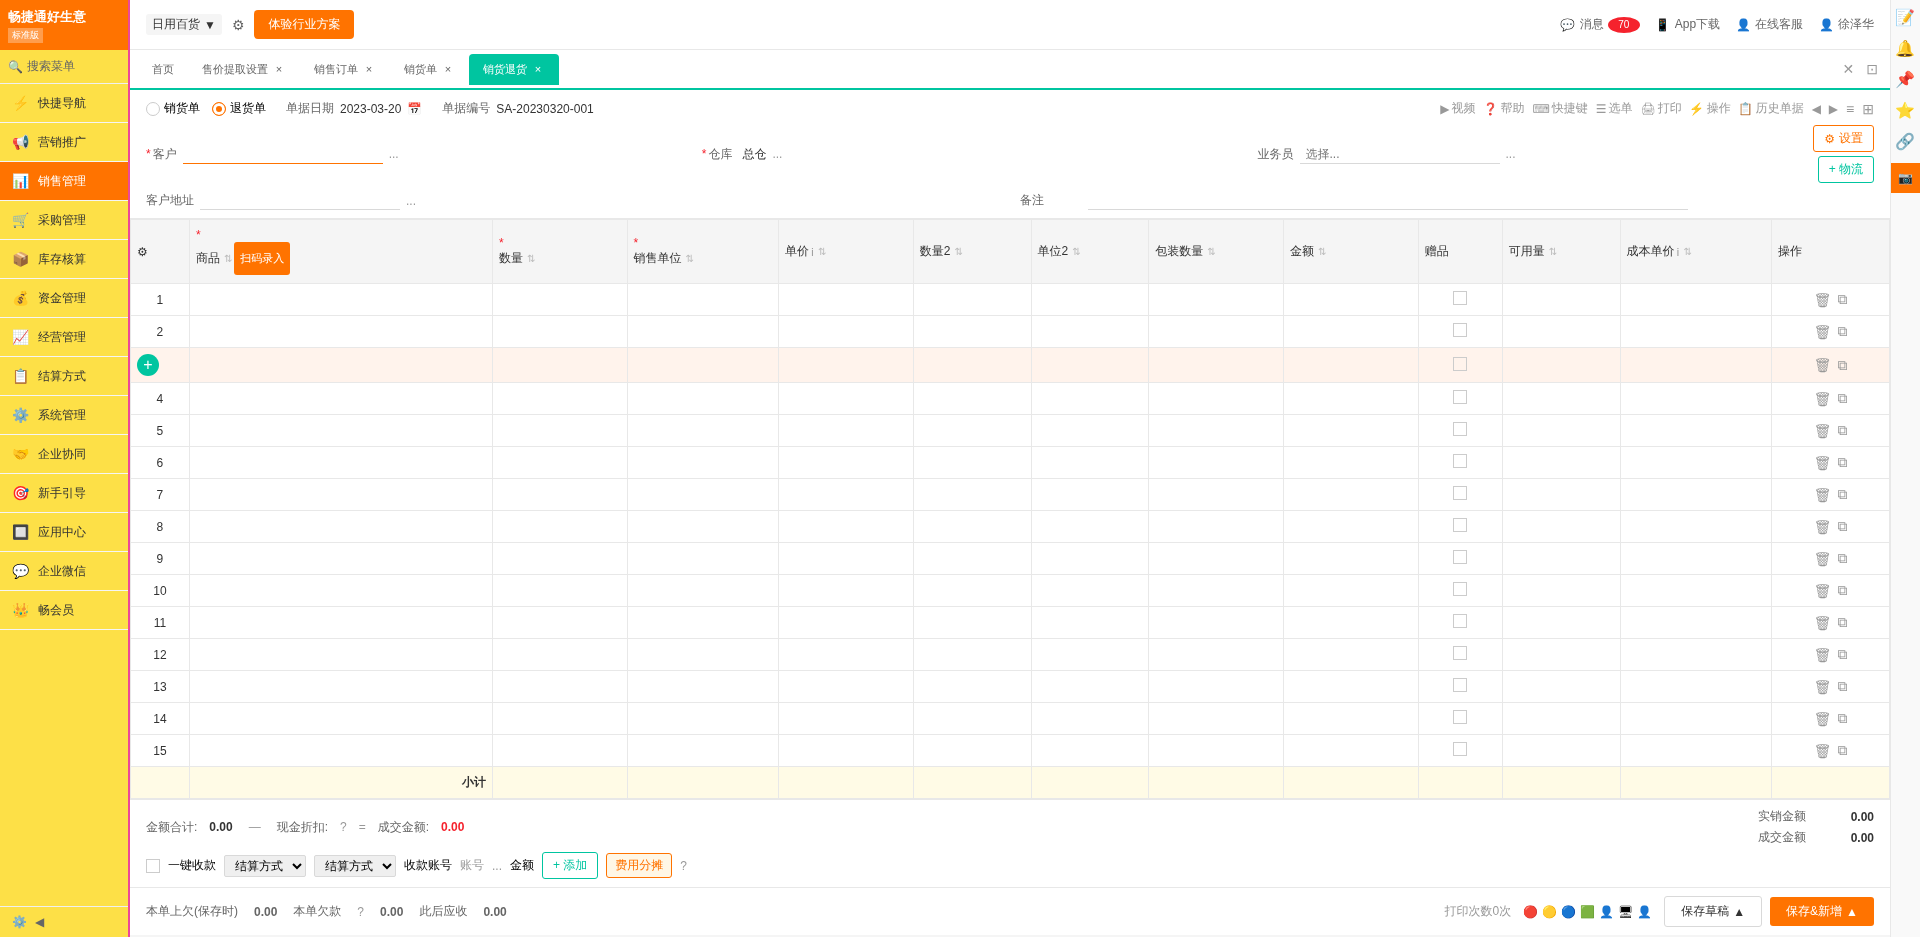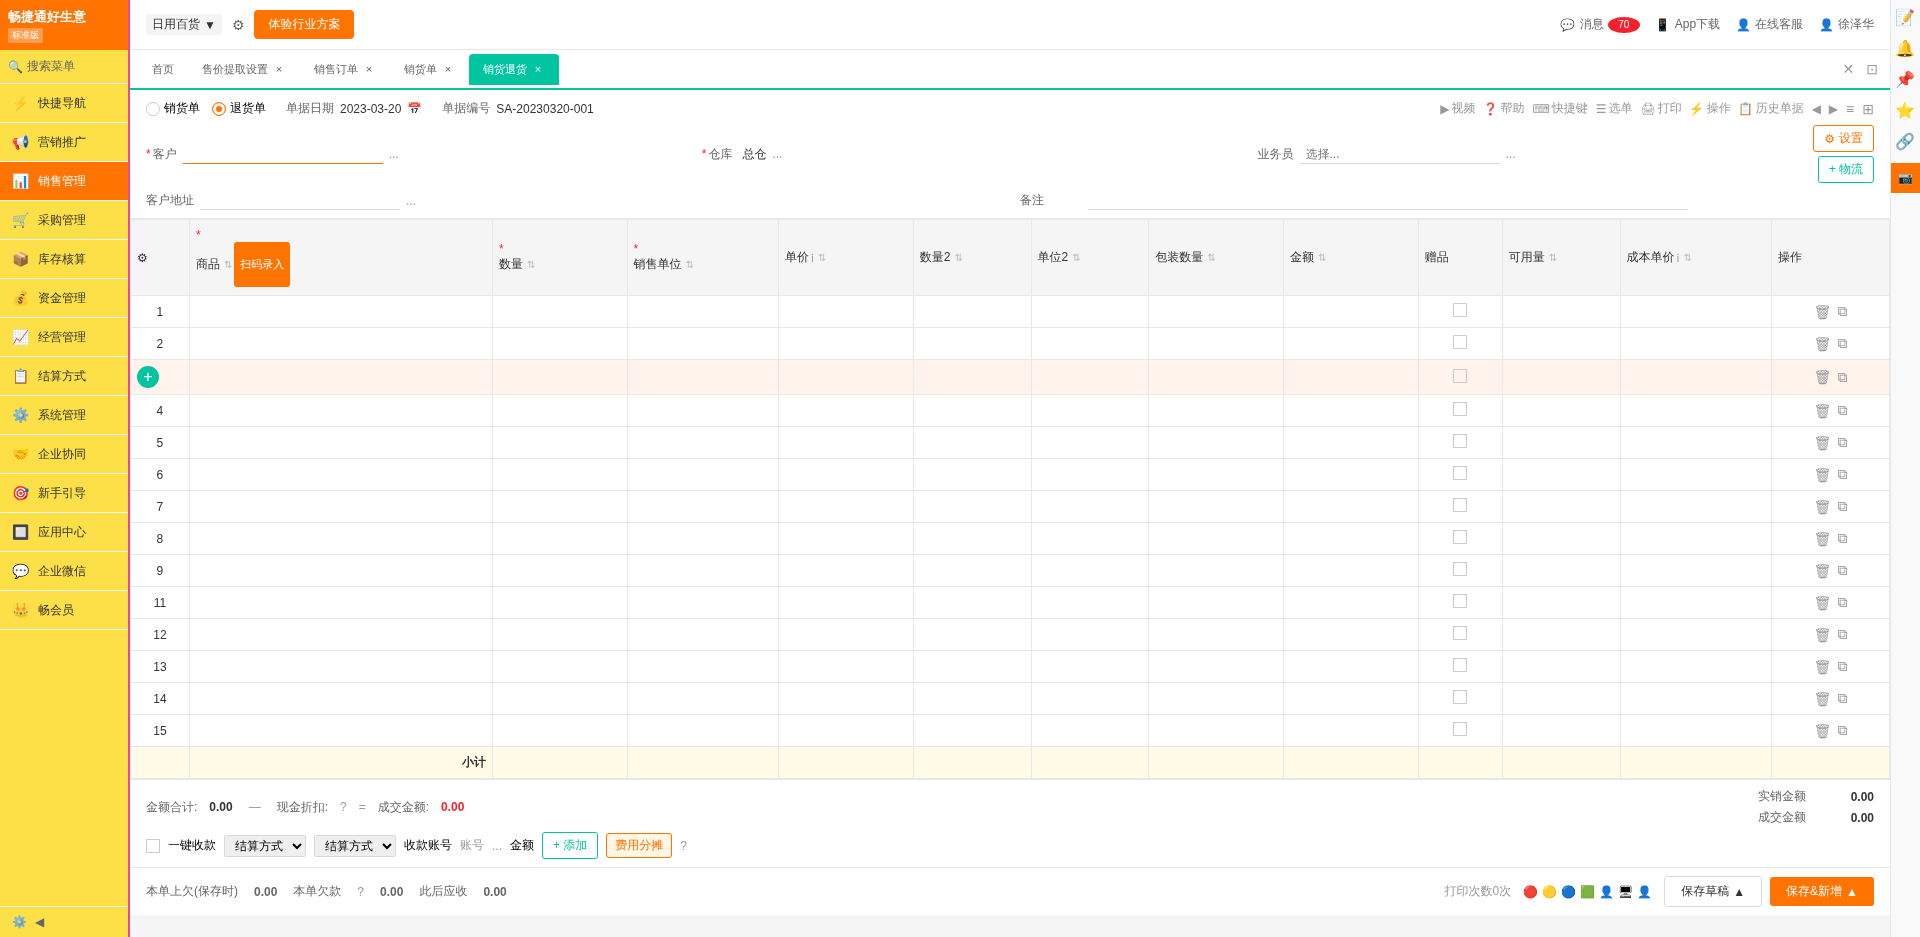--- a/index.html
+++ b/index.html
@@ -52,21 +52,21 @@
     .data-table th { background: #f5f5f5; padding: 8px 6px; text-align: left; border: 1px solid #e8e8e8; color: #333; font-weight: normal; white-space: nowrap; position: relative; }
     .data-table th.required::before { content: '*'; color: #f5222d; margin-right: 2px; }
     .data-table td { padding: 6px 6px; border: 1px solid #e8e8e8; color: #333; height: 32px; }
     .data-table tr:nth-child(3) td { background: #fff3ec; }
     .row-num { color: #999; text-align: center; width: 30px; }
     .checkbox-cell { text-align: center; }
     .checkbox { width: 14px; height: 14px; border: 1px solid #ccc; display: inline-block; cursor: pointer; }
     .action-icons { display: flex; align-items: center; gap: 6px; justify-content: center; }
     .icon-btn { cursor: pointer; color: #999; font-size: 14px; }
     .col-sort { cursor: pointer; color: #bbb; font-size: 10px; margin-left: 2px; }
-    .scan-badge { background: #ff7300; color: white; padding: 15px 6px; border-radius: 3px; font-size: 11px; cursor: pointer; }
+    .scan-badge { background: #ff7300; color: white; padding: 9px 6px; border-radius: 3px; font-size: 11px; cursor: pointer; }
     
     
     .subtotal-row td { background: #fffbe6; font-weight: bold; color: #333; }
     
     
     .bottom-section { background: #fff; border-top: 1px solid #e8e8e8; padding: 8px 16px; }
     .bottom-row1 { display: flex; align-items: center; gap: 12px; margin-bottom: 6px; font-size: 12px; }
     .amount-label { color: #666; }
     .amount-value { color: #333; font-weight: bold; }
     .separator { color: #999; margin: 0 4px; }
@@ -567,20 +567,40 @@
               <td></td>
             <td>
                 <div class="action-icons">
                   <span class="icon-btn">🗑</span>
                   <span class="icon-btn">⧉</span>
                 </div>
               </td>
           </tr>
           <tr>
             <td class="row-num">9</td>
+            <td></td>
+              <td></td>
+              <td></td>
+              <td></td>
+              <td></td>
+              <td></td>
+              <td></td>
+              <td></td>
+            <td class="checkbox-cell"><div class="checkbox"></div></td>
+            <td></td>
+              <td></td>
+            <td>
+                <div class="action-icons">
+                  <span class="icon-btn">🗑</span>
+                  <span class="icon-btn">⧉</span>
+                </div>
+              </td>
+          </tr>
+          <tr>
+            <td class="row-num">10</td>
             <td></td>
               <td></td>
               <td></td>
               <td></td>
               <td></td>
               <td></td>
               <td></td>
               <td></td>
             <td class="checkbox-cell"><div class="checkbox"></div></td>
             <td></td>

